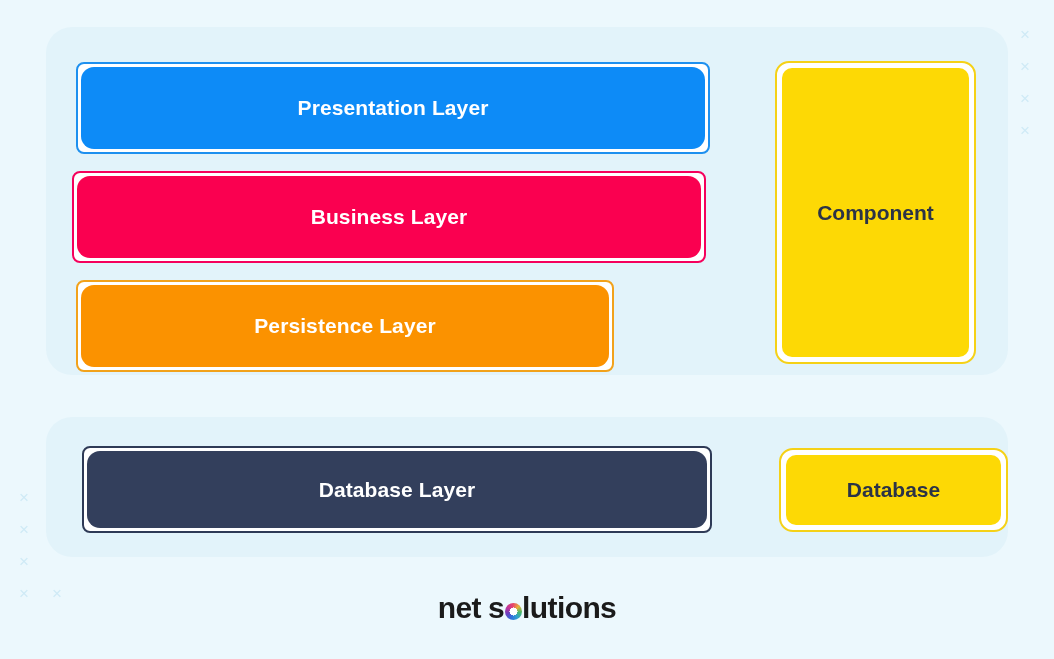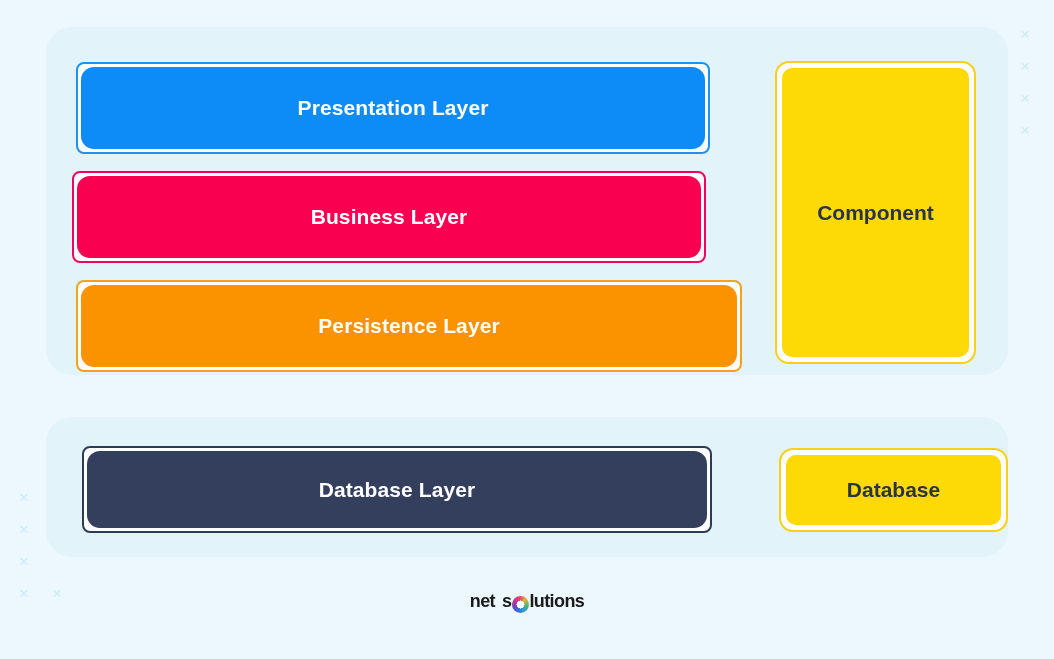--- a/index.html
+++ b/index.html
@@ -61,21 +61,21 @@
     color: #ffffff;
     white-space: nowrap;
   }
 
   #bar-presentation { left: 76px; top: 62px;  width: 634px; height: 92px;  border-color: #1e90ef; }
   #bar-presentation .fill { background: #0d8bf7; }
 
   #bar-business     { left: 72px; top: 171px; width: 634px; height: 92px;  border-color: #f5005c; }
   #bar-business .fill { background: #fa0050; }
 
-  #bar-persistence  { left: 76px; top: 280px; width: 666px; height: 92px;  border-color: #f2a21b; text-align: right; }
+  #bar-persistence  { left: 76px; top: 280px; width: 538px; height: 92px;  border-color: #f2a21b; text-align: right; }
   #bar-persistence .fill { background: #fb9200; }
 
   #bar-database     { left: 82px; top: 446px; width: 630px; height: 87px;  border-color: #2e3a56; }
   #bar-database .fill { background: #333f5c; text-align: center; }
 
   
   .card {
     position: absolute;
     border-radius: 14px;
     border: 2px solid #f5d117;
@@ -106,21 +106,21 @@
   
   #logo {
     position: absolute;
     left: 0;
     top: 591px;
     width: 1054px;
     text-align: center;
     user-select: none;
   }
   #logo .logo-text {
-    font-size: 18px;
+    font-size: 30px;
     font-weight: bold;
     color: #1b1b1b;
     letter-spacing: -.6px;
     display: inline-flex;
     align-items: center;
   }
   #logo .ring {
     display: inline-block;
     width: 17px;
     height: 17px;

